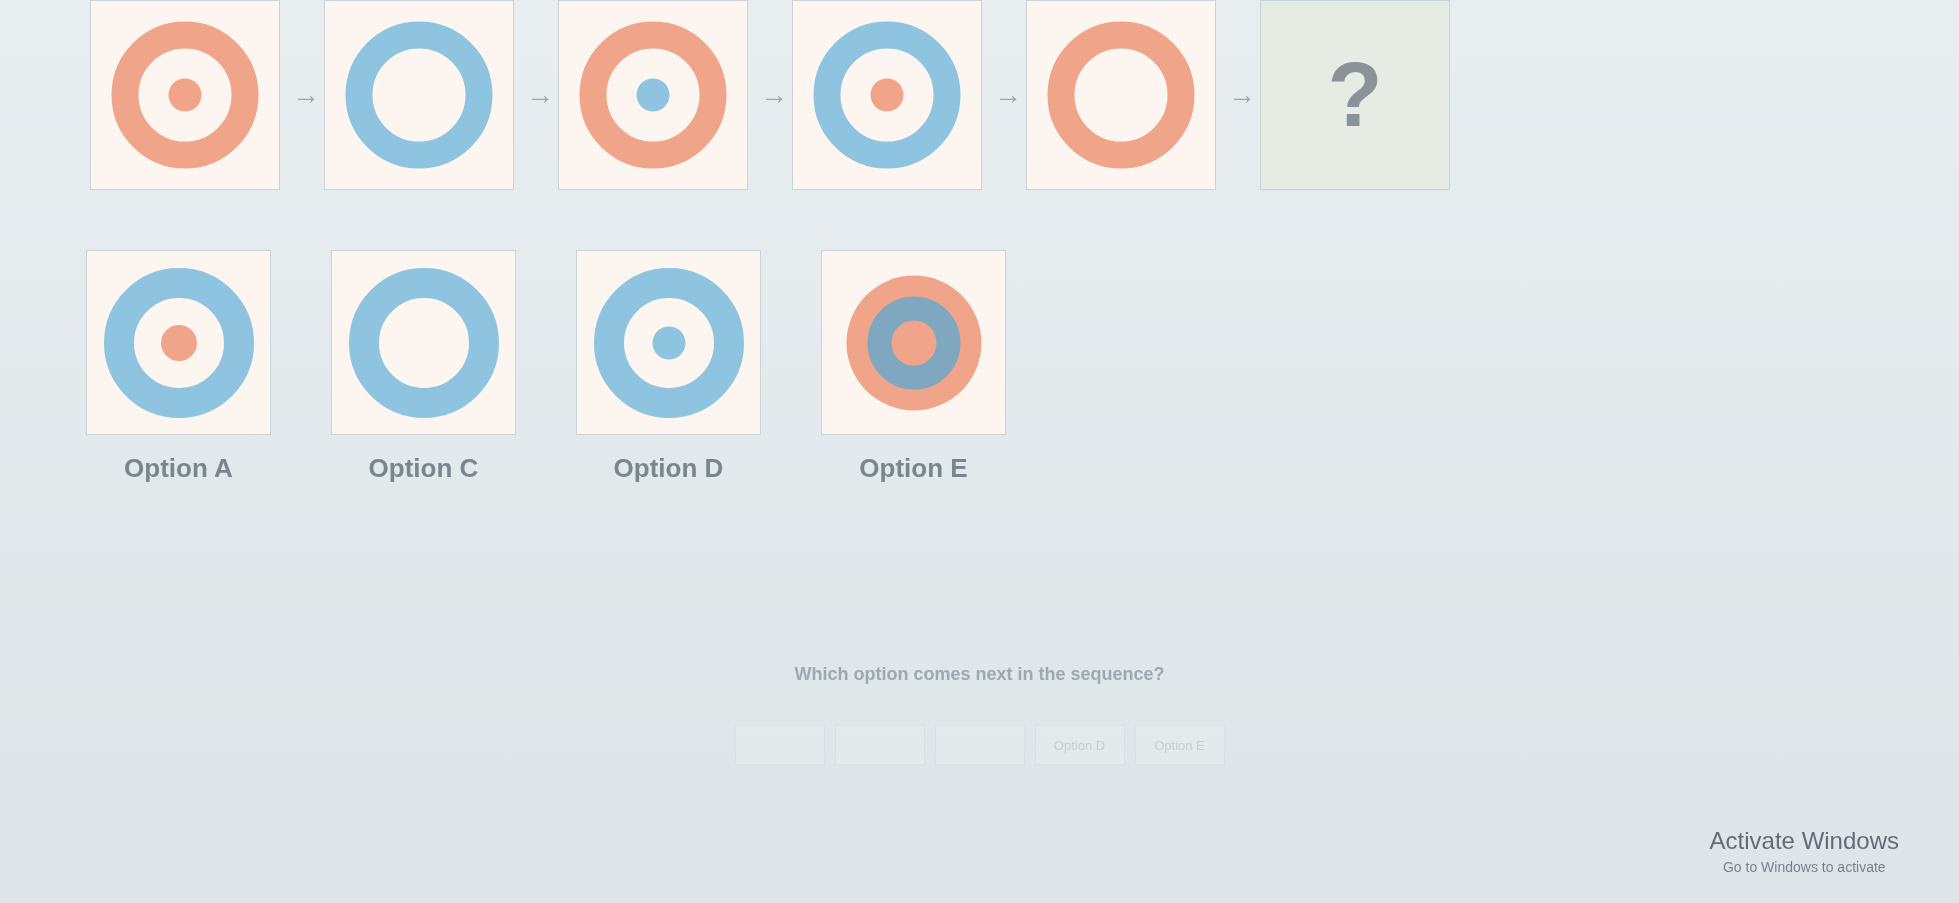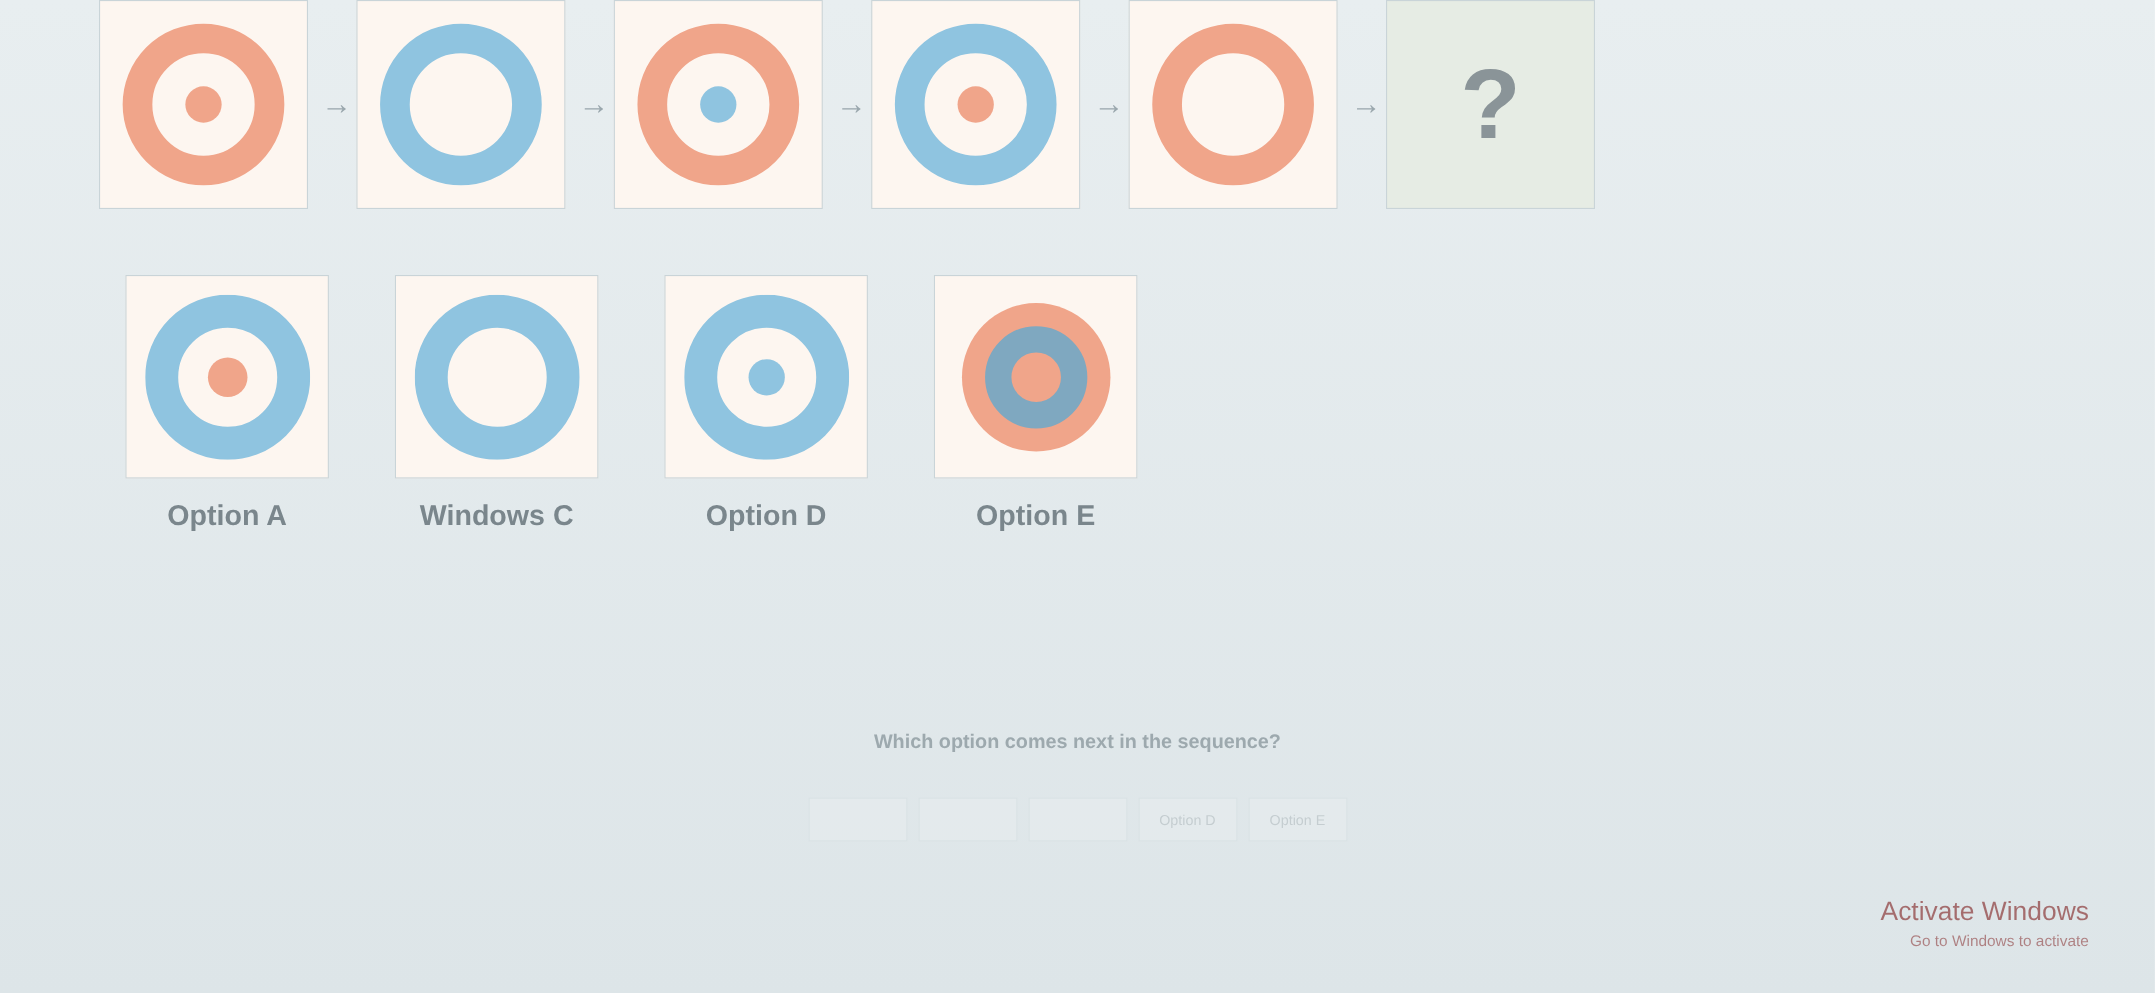--- a/index.html
+++ b/index.html
@@ -48,21 +48,21 @@
     }
     .qmark {
       font-size: 90px;
       font-weight: 600;
       color: #8a9498;
     }
     .options-row {
       display: flex;
       align-items: flex-start;
       gap: 60px;
-      padding: 40px 170px 0 114px;
+      padding: 40px 170px 0 86px;
       margin-top: 20px;
     }
     .option {
       display: flex;
       flex-direction: column;
       align-items: center;
       gap: 18px;
     }
     .option .card { width: 185px; height: 185px; }
     .option-label {
@@ -72,24 +72,24 @@
     }
     .prompt {
       text-align: center;
       margin-top: 180px;
       font-size: 18px;
       font-weight: 600;
       color: #9da9ae;
     }
     .watermark {
       position: absolute;
-      bottom: 40px;
+      bottom: 28px;
       right: 60px;
-      text-align: right;
-      color: #7f1d1d;
+      text-align: center;
+      color: #0f172a;
     }
     .watermark .wm-title { font-size: 24px; font-weight: 400; opacity: 0.6; }
     .watermark .wm-sub { font-size: 14px; opacity: 0.5; margin-top: 4px; }
     .answer-row {
       display: flex;
       justify-content: center;
       gap: 10px;
       margin-top: 40px;
       opacity: 0.3;
     }
@@ -165,21 +165,21 @@
     <div class="option-label">Option A</div>
   </div>
 
 
   <div class="option">
     <div class="card">
       <svg width="150" height="150" viewBox="0 0 100 100">
         <circle cx="50" cy="50" r="40" fill="none" stroke="#8FC4E0" stroke-width="20"></circle>
       </svg>
     </div>
-    <div class="option-label">Windows C</div>
+    <div class="option-label">Option C</div>
   </div>
 
   <div class="option">
     <div class="card">
       <svg width="150" height="150" viewBox="0 0 100 100">
         <circle cx="50" cy="50" r="40" fill="none" stroke="#8FC4E0" stroke-width="20"></circle>
         <circle cx="50" cy="50" r="11" fill="#8FC4E0"></circle>
       </svg>
     </div>
     <div class="option-label">Option D</div>

